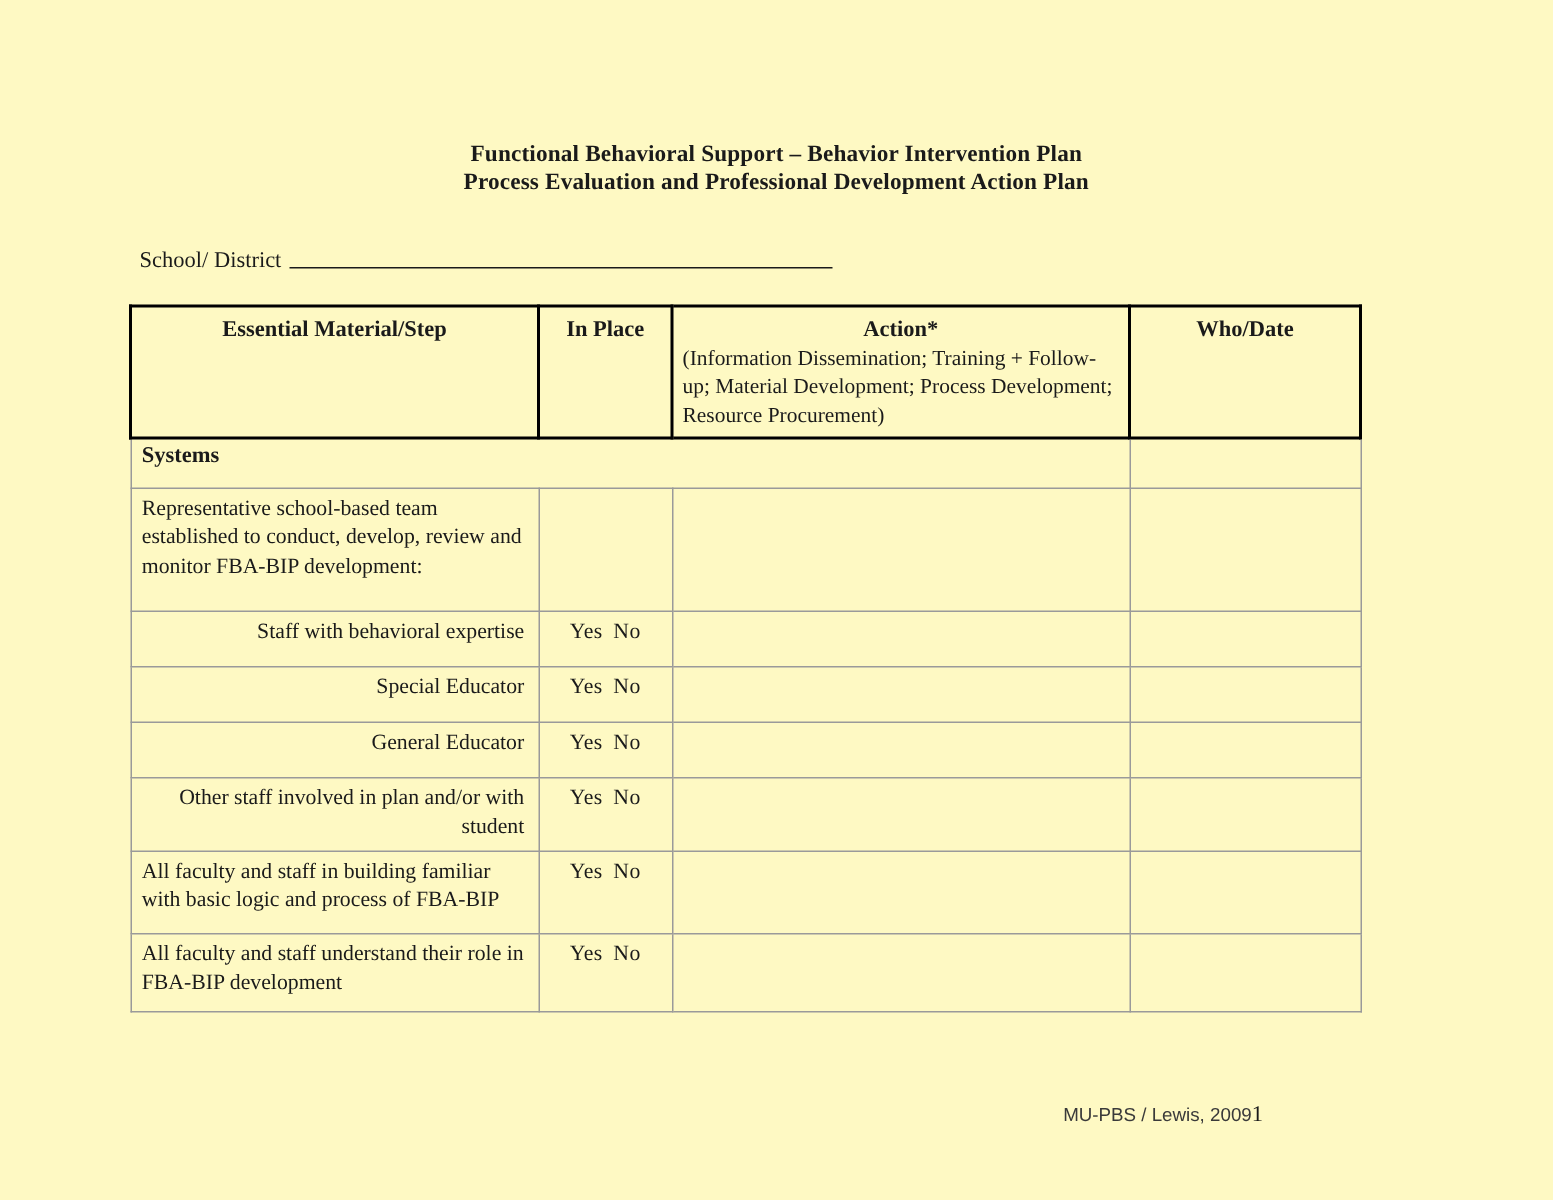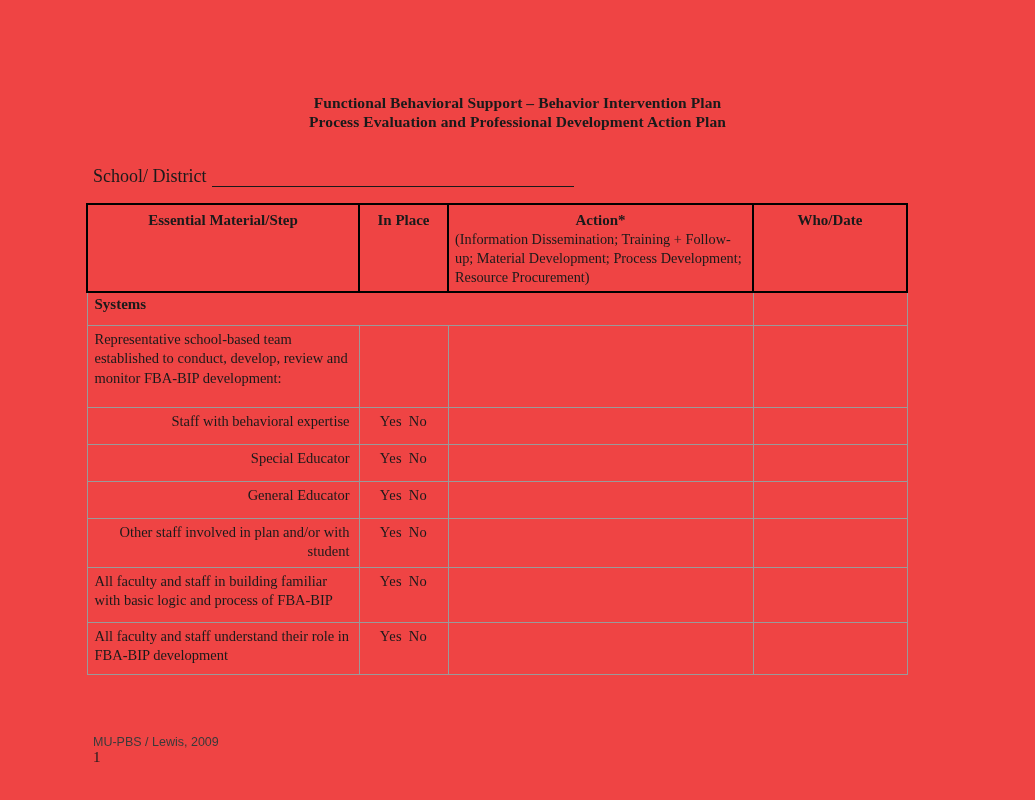--- a/index.html
+++ b/index.html
@@ -13,21 +13,21 @@
     background: #fdfdfd;
     font-family: "Liberation Serif", "DejaVu Serif", serif;
     color: #1a1a1a;
     overflow: hidden;
     position: relative;
   }
   .page {
     position: relative;
     width: 1035px;
     height: 800px;
-    background: #ef4444;
+    background: #fef9c3;
     box-sizing: border-box;
   }
 
   
   .title-block {
     position: absolute;
     left: 0;
     top: 93px;
     width: 1035px;
     text-align: center;
@@ -39,22 +39,22 @@
     letter-spacing: 0.1px;
     white-space: nowrap;
   }
 
   
   .school-row {
     position: absolute;
     left: 93px;
     top: 166px;
     display: flex;
-    align-items: flex-end;
-    font-size: 18px;
+    align-items: flex-start;
+    font-size: 15px;
   }
   .school-label {
     white-space: nowrap;
     margin-right: 5px;
   }
   .school-rule {
     display: inline-block;
     width: 362px;
     border-bottom: 1.4px solid #1a1a1a;
     height: 12px;
@@ -138,21 +138,20 @@
     position: absolute;
     left: 93px;
     top: 735px;
     width: 749px;
     display: flex;
     justify-content: flex-end;
     align-items: baseline;
     font-family: "Liberation Sans", "DejaVu Sans", sans-serif;
     font-size: 12.5px;
     color: #3a3a3a;
-    flex-direction: column;
   }
   .footer .pageno {
     font-family: "Liberation Serif", "DejaVu Serif", serif;
     font-size: 15px;
     color: #1a1a1a;
   }
 </style>
 </head>
 <body>
 

